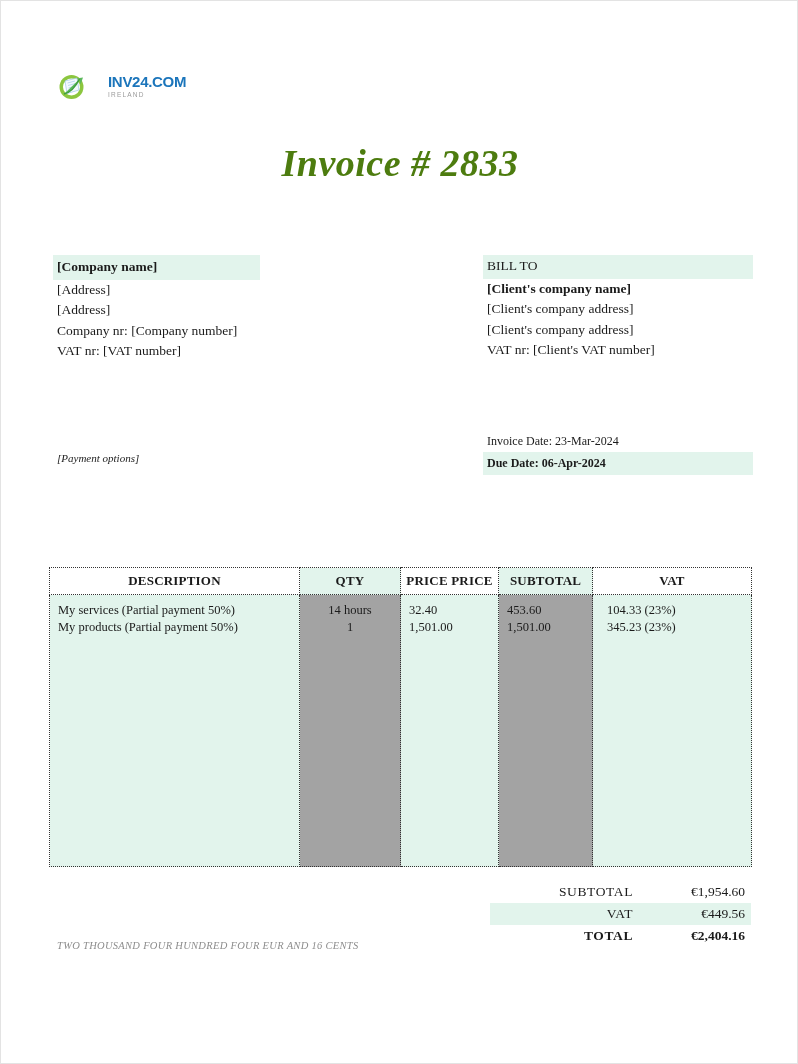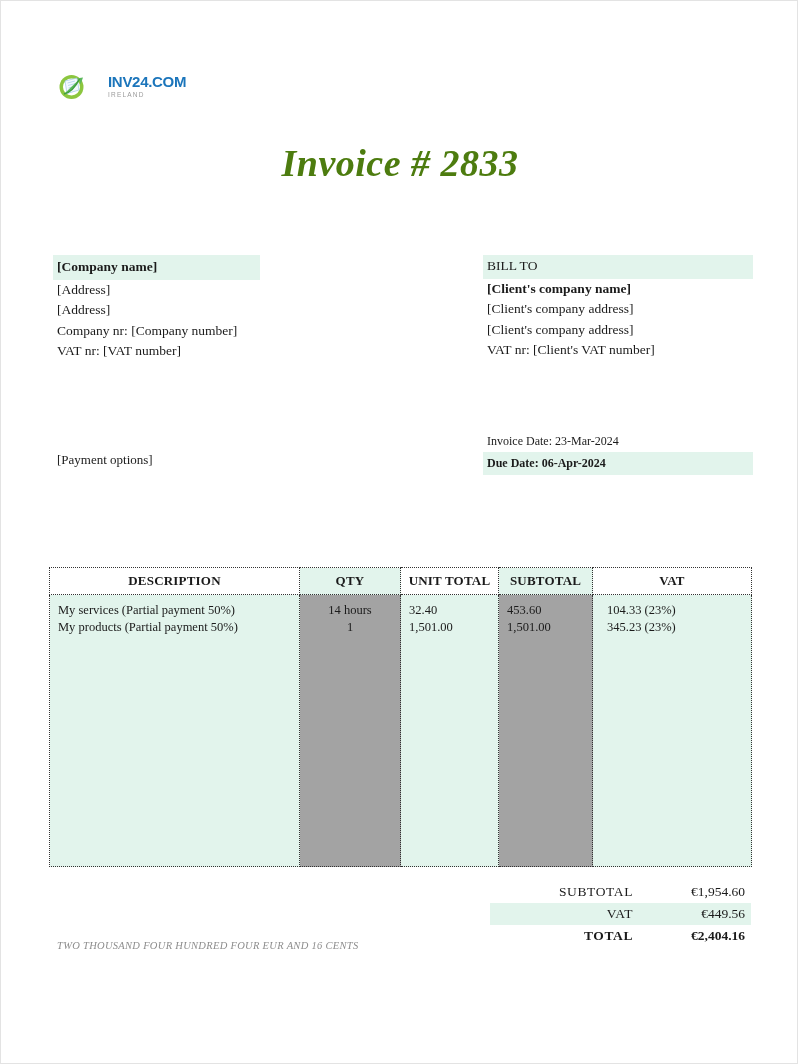--- a/index.html
+++ b/index.html
@@ -93,21 +93,22 @@
     margin-left: -4px;
     width: 270px;
   }
   #buyer-name { font-weight: bold; }
 
   
   #payment-options {
     position: absolute;
     left: 56px;
     top: 451px;
-    font-size: 13px;
+    font-size: 11px;
+    font-style: italic;
   }
   #dates-block {
     position: absolute;
     left: 486px;
     top: 430px;
     width: 266px;
     font-size: 12px;
     line-height: 20.5px;
   }
   #invoice-date-line { padding-left: 0; }
@@ -246,21 +247,21 @@
   <div id="dates-block">
     <div id="invoice-date-line">Invoice Date: 23-Mar-2024</div>
     <div id="due-date-line" class="hl">Due Date: 06-Apr-2024</div>
   </div>
 
   <table id="items-table">
     <thead>
       <tr>
         <th class="col-desc cell-white">DESCRIPTION</th>
         <th class="col-qty cell-green">QTY</th>
-        <th class="col-price cell-white">UNIT TOTAL</th>
+        <th class="col-price cell-white">PRICE PRICE</th>
         <th class="col-sub cell-green">SUBTOTAL</th>
         <th class="col-vat cell-white">VAT</th>
       </tr>
     </thead>
     <tbody>
       <tr>
         <td class="cell-green">
           <div class="cell-lines left">
             <div>My services (Partial payment 50%)</div>
             <div>My products (Partial payment 50%)</div>

